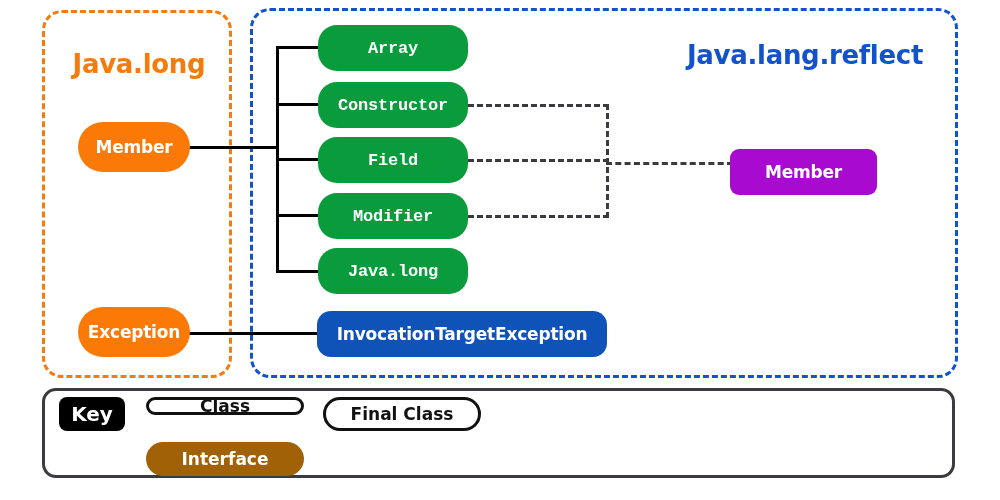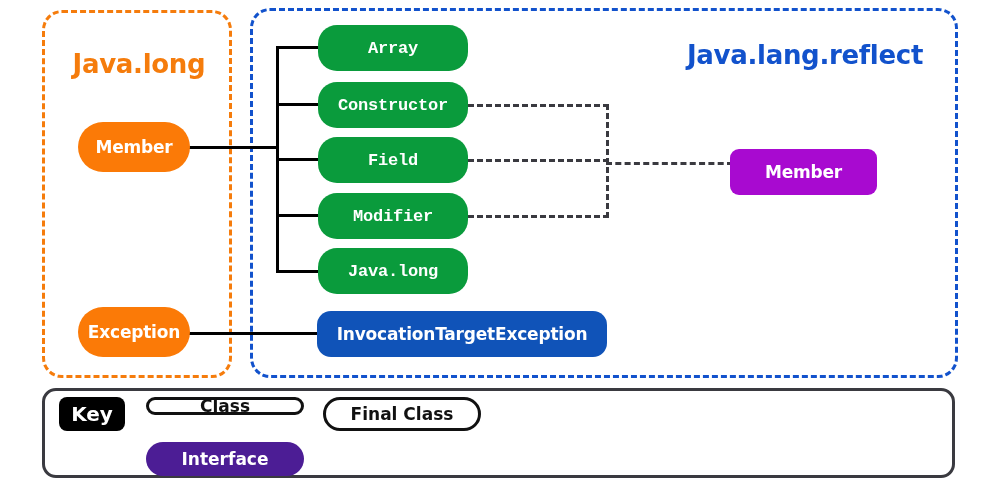--- a/index.html
+++ b/index.html
@@ -105,21 +105,21 @@
     font-size: 17px;
     white-space: nowrap;
   }
   .chip-outline {
     background: #ffffff;
     color: #111111;
     border: 3px solid #111111;
     border-radius: 22px;
   }
   .chip-solid {
-    background: #4c1d95;
+    background: #a16207;
     color: #ffffff;
     border-radius: 22px;
   }
 </style>
 </head>
 <body>
 
 <div id="canvas">
 
   <div class="abs pkg-box pkg-lang" style="left:42px; top:10px; width:190px; height:368px;"></div>

